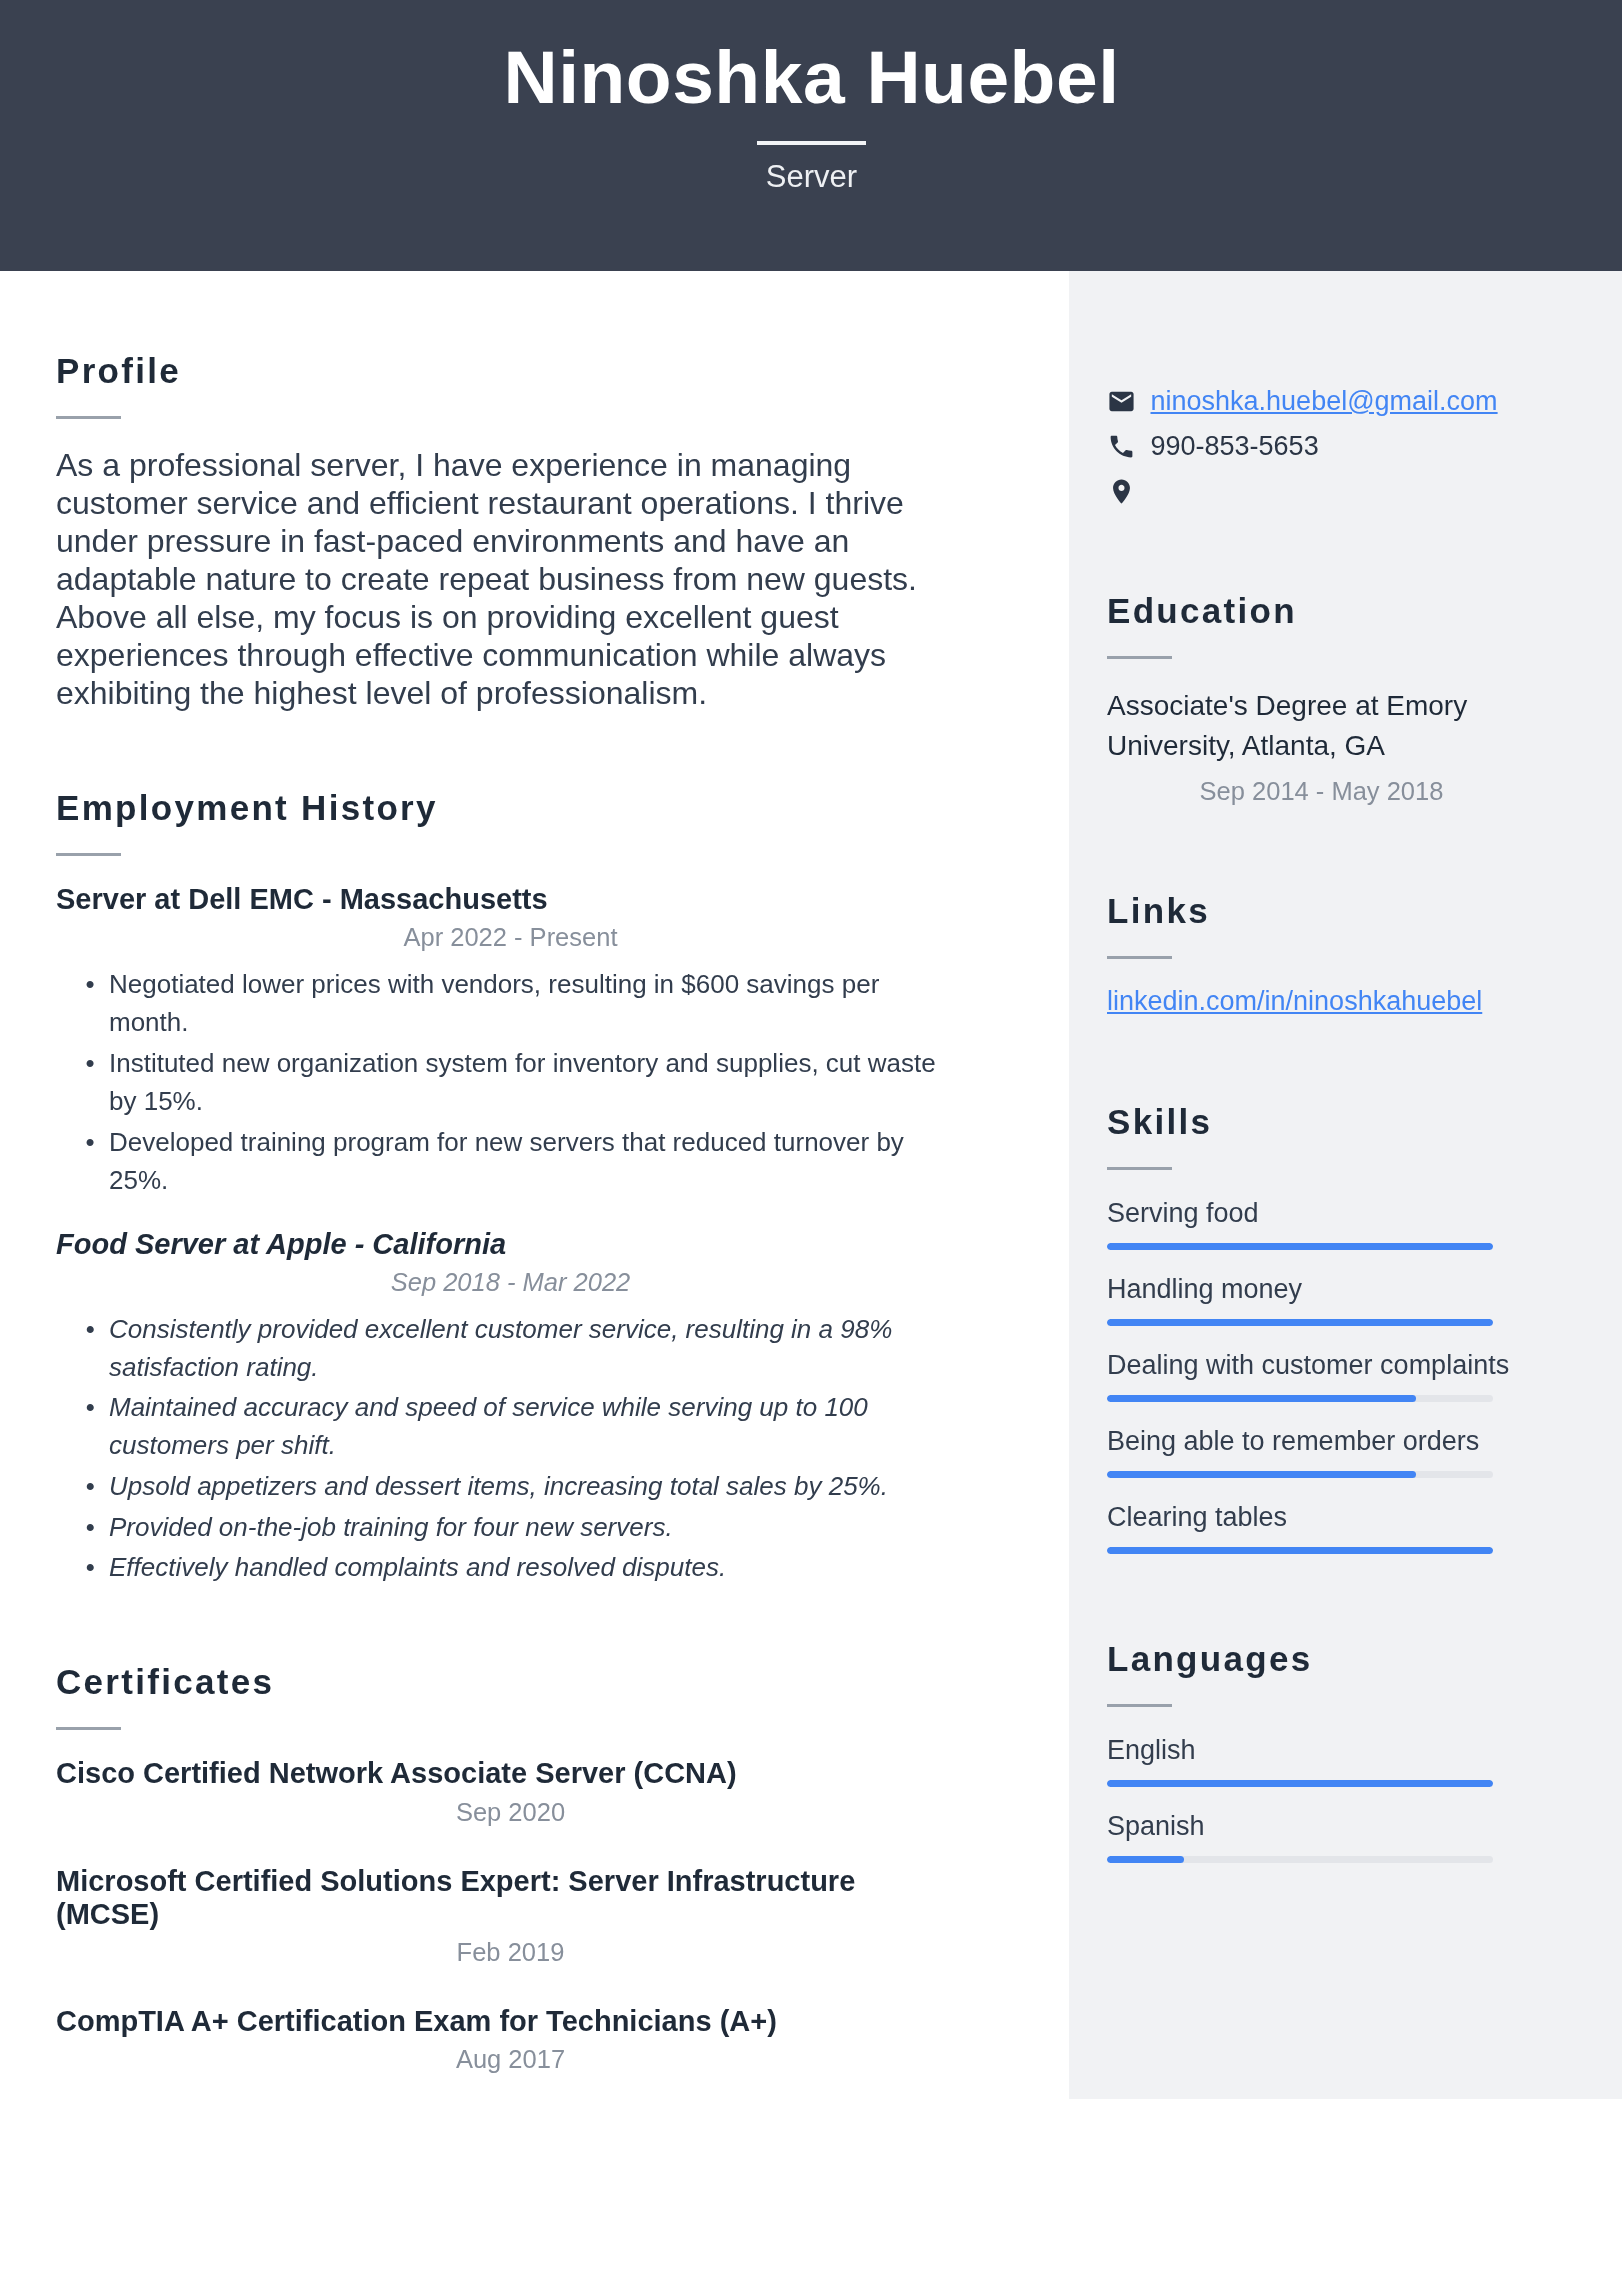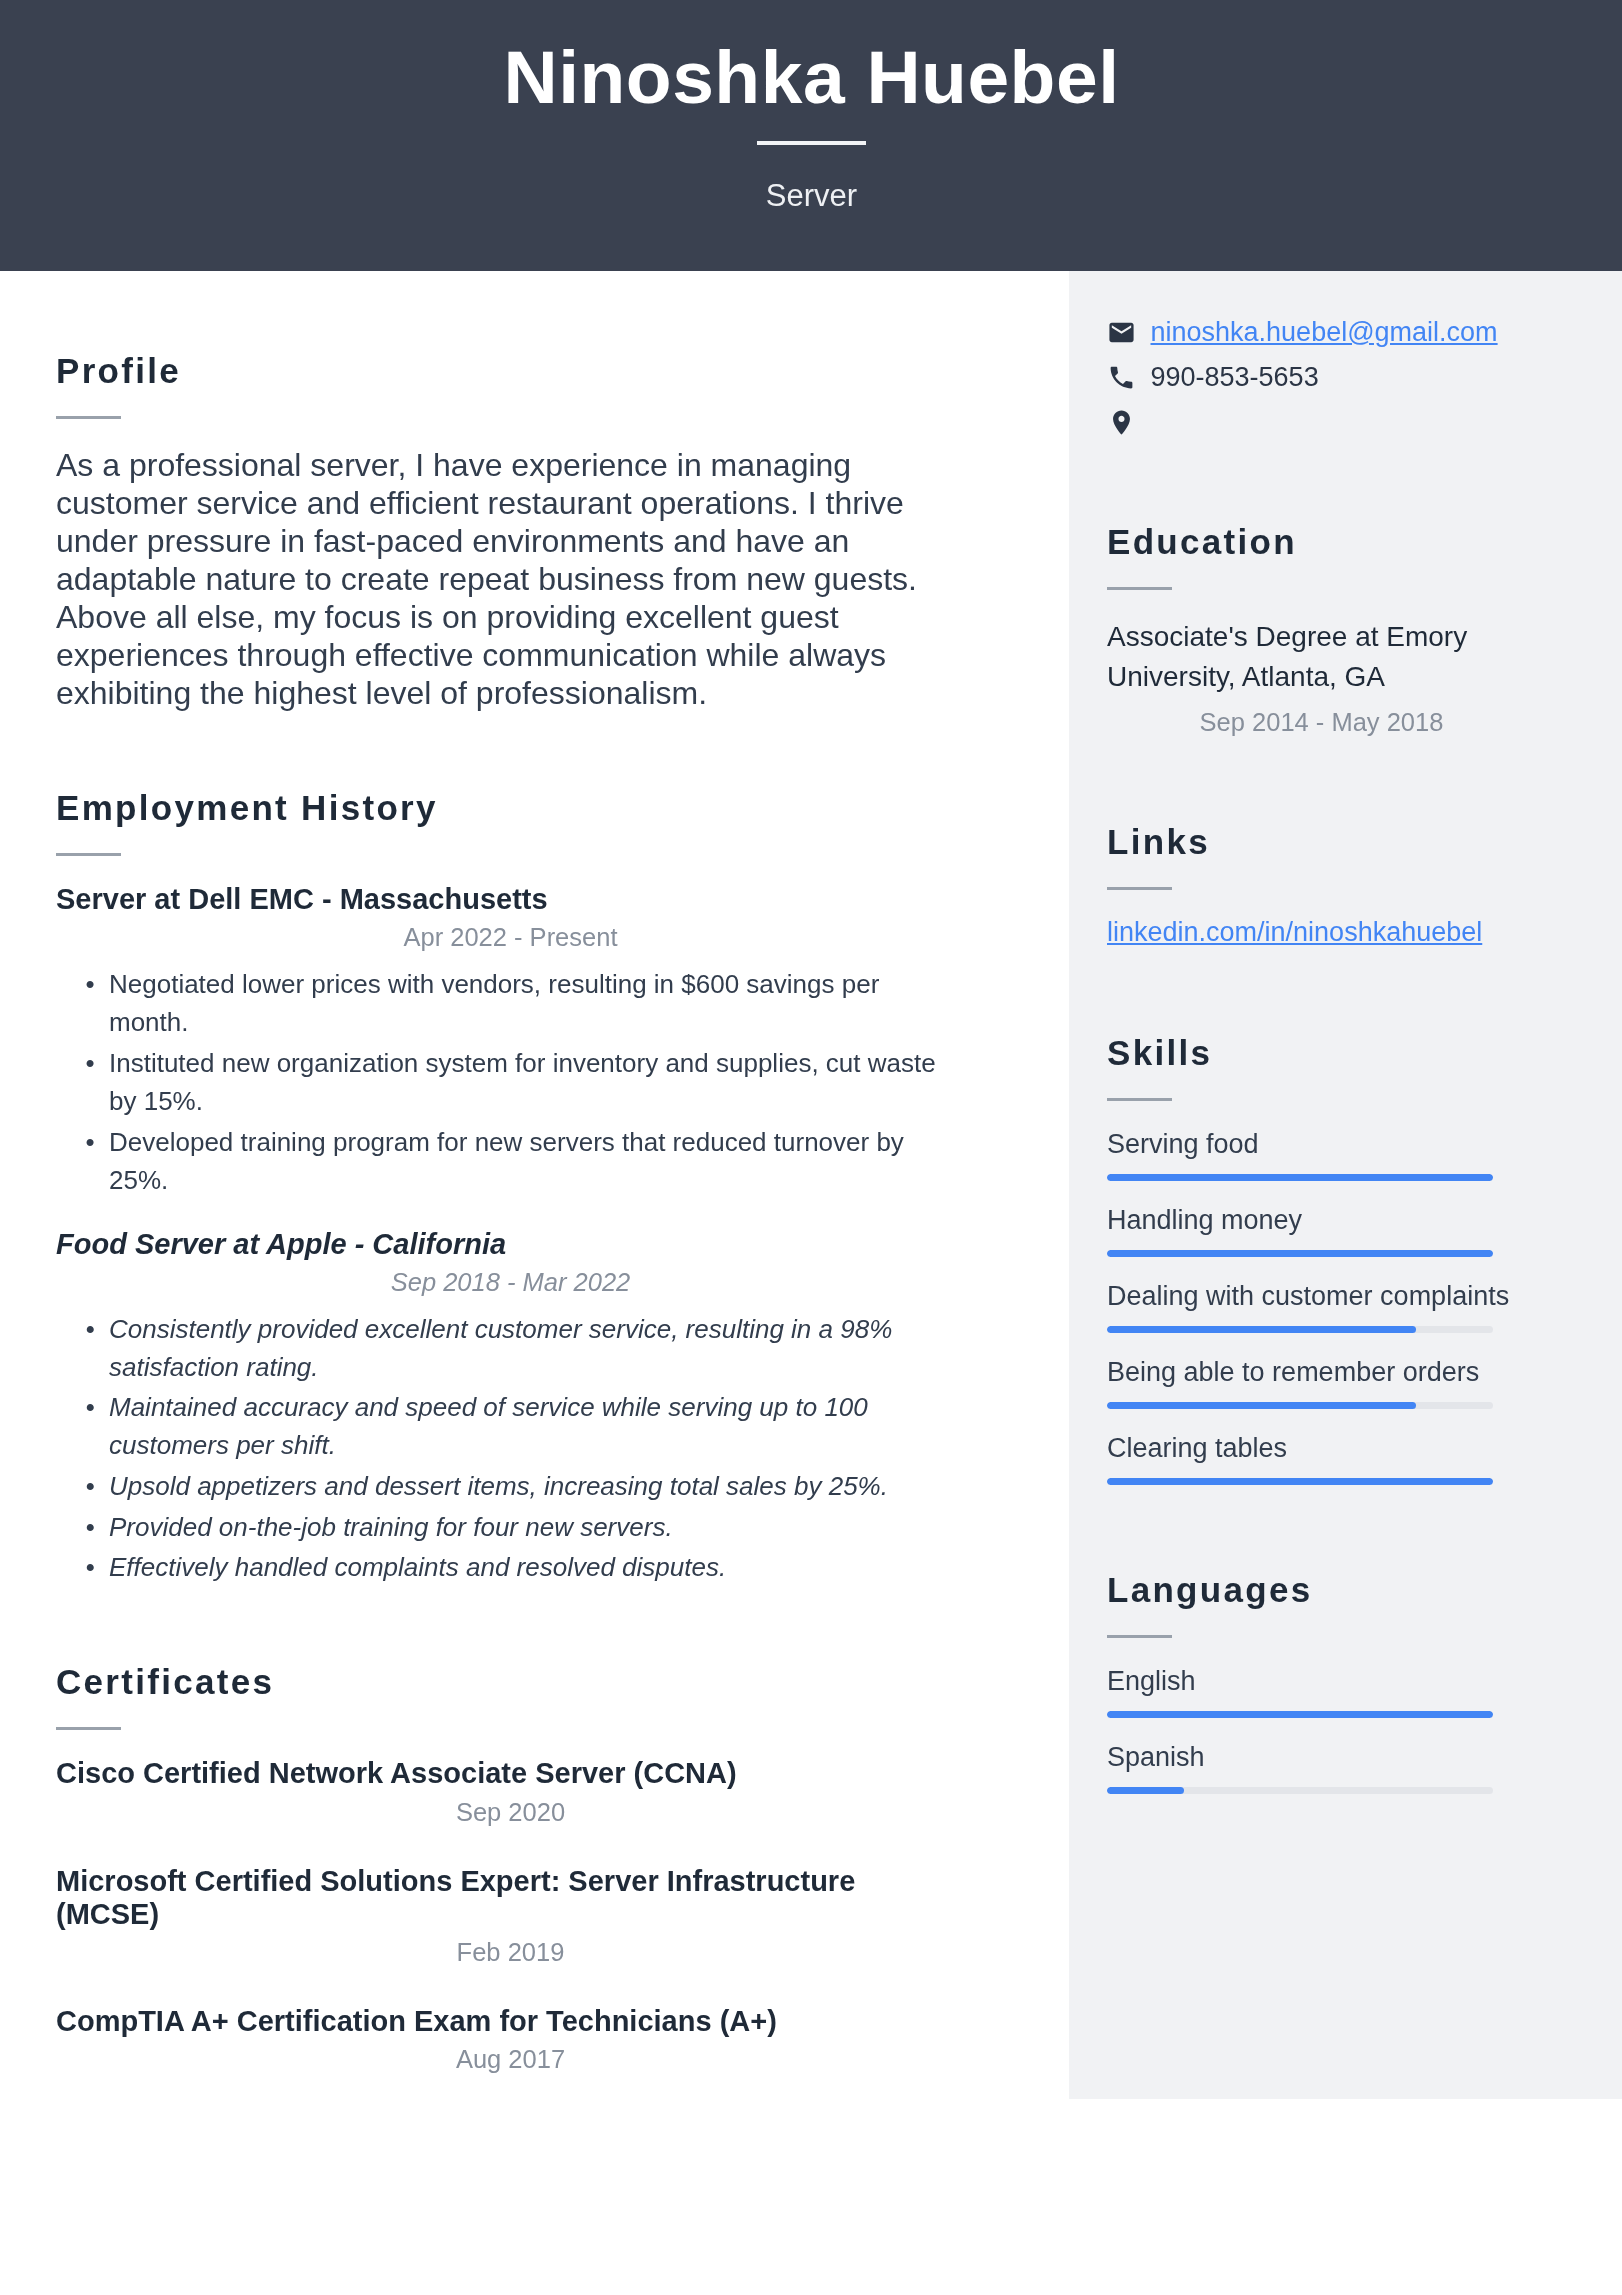--- a/index.html
+++ b/index.html
@@ -14,26 +14,26 @@
   }
   *{box-sizing:border-box;margin:0;padding:0;}
   html,body{background:#ffffff;}
   body{font-family:"Liberation Sans", sans-serif;color:var(--body-color);}
   .page{width:1623px;height:2099px;background:#ffffff;overflow:hidden;}
 
   
   .header{height:271px;background:var(--header-bg);color:#ffffff;text-align:center;padding-top:36px;}
   .header h1{font-size:75px;font-weight:bold;letter-spacing:0.5px;line-height:1.1;}
   .name-rule{width:109px;height:4.5px;background:#f2f4f6;margin:22px auto 0;}
-  .header .job-title{font-size:31px;color:#eef0f3;margin-top:33px;font-weight:400;}
+  .header .job-title{font-size:31px;color:#eef0f3;margin-top:14px;font-weight:400;}
 
   
   .columns{display:flex;align-items:stretch;min-height:2025px;}
   .main{width:1069px;padding:80px 104px 55px 56px;background:#ffffff;}
-  .sidebar{width:554px;background:var(--sidebar-bg);padding:42px 87px 55px 38px;}
+  .sidebar{width:554px;background:var(--sidebar-bg);padding:111px 87px 55px 38px;}
 
   
   h2{font-size:35px;font-weight:bold;letter-spacing:2.3px;color:var(--heading-color);}
   .rule{width:65px;height:3.6px;background:var(--rule-color);margin:24.5px 0 27px;}
   .date{font-size:25.5px;color:var(--muted-color);text-align:center;}
 
   
   .main section + section{margin-top:76px;}
   .main p{font-size:32px;line-height:38px;color:var(--body-color);}
   .job h3, .cert h3{font-size:29px;font-weight:bold;color:var(--heading-color);margin-bottom:7.3px;}

